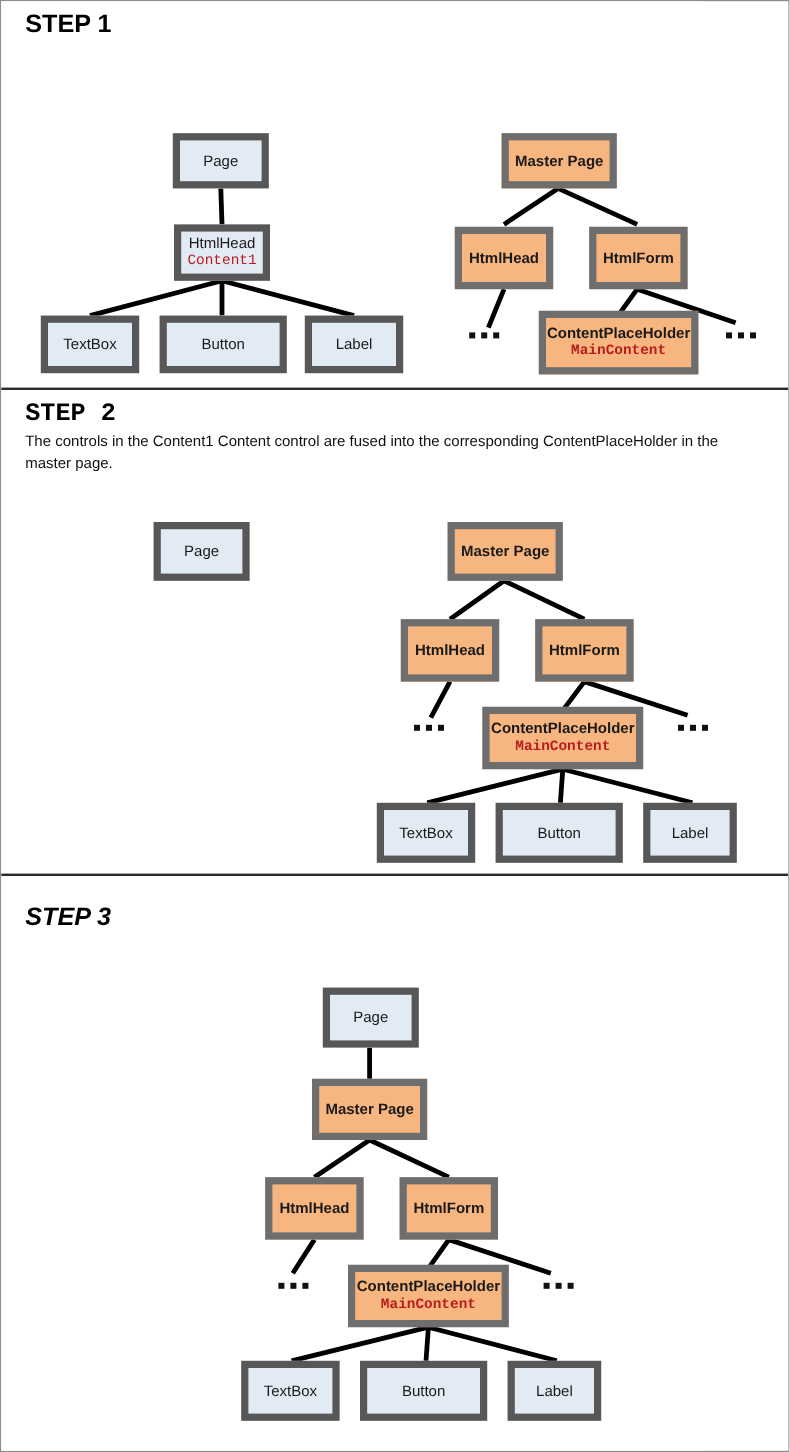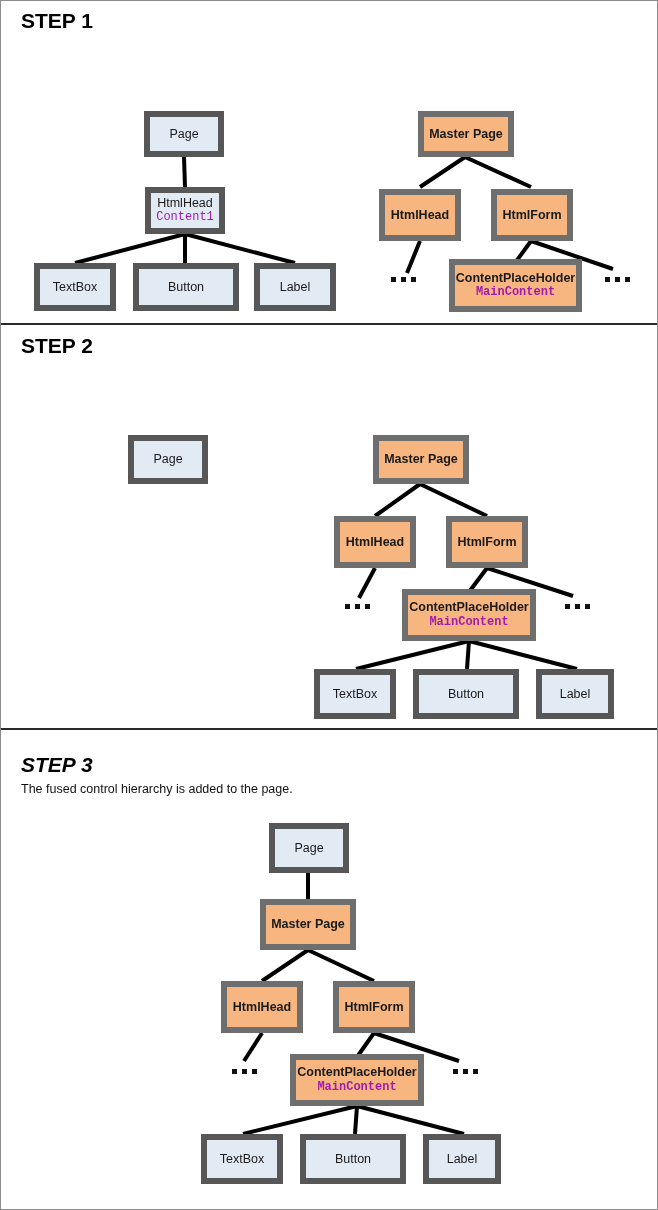--- a/index.html
+++ b/index.html
@@ -86,21 +86,21 @@
   }
   .node .title {
     font-family: "Liberation Sans", sans-serif;
     font-size: 12.5px;
     color: #1a1a1a;
     white-space: nowrap;
   }
   .node .sub {
     font-family: "Liberation Mono", monospace;
     font-size: 12px;
-    color: #a21caf;
+    color: #b91c1c;
     white-space: nowrap;
     margin-top: 1px;
   }
   .ellipsis {
     position: absolute;
     display: flex;
     align-items: center;
     gap: 5px;
   }
   .ellipsis i {
@@ -186,22 +186,23 @@
         <i></i>
       </div>
 
     </div>
   </div>
 
   <div class="divider" style="top:322px;"></div>
 
   <div class="section" style="top:325px; height:402px;">
 
-    <div class="step-title" style="left:20px; top:8px;">STEP 2</div>
-
+    <div class="step-title" style="left:20px; top:8px;font-family:Liberation Mono, monospace;">STEP 2</div>
+
+    <div class="step-desc" style="left:20px; top:34px; width:600px;">The controls in the Content1 Content control are fused into the corresponding ContentPlaceHolder in the master page.</div>
 
     <div class="diagram" style="top:100px; height:302px;">
 
       <svg class="edges" width="656" height="302">
         <line x1="419" y1="58" x2="374" y2="90" stroke="#000" stroke-width="4"></line>
         <line x1="419" y1="58" x2="486" y2="90" stroke="#000" stroke-width="4"></line>
         <line x1="374" y1="142" x2="358" y2="172" stroke="#000" stroke-width="4"></line>
         <line x1="486" y1="142" x2="468" y2="166" stroke="#000" stroke-width="4"></line>
         <line x1="486" y1="142" x2="572" y2="170" stroke="#000" stroke-width="4"></line>
         <line x1="468" y1="215" x2="355" y2="243" stroke="#000" stroke-width="4"></line>
@@ -256,21 +257,20 @@
 
     </div>
   </div>
 
   <div class="divider" style="top:727px;"></div>
 
   <div class="section" style="top:730px; height:478px;">
 
     <div class="step-title" style="left:20px; top:22px;font-style:italic;">STEP 3</div>
 
-    <div class="step-desc" style="left:20px; top:50px; width:600px;">The fused control hierarchy is added to the page.</div>
 
     <div class="diagram" style="top:90px; height:388px;">
 
       <svg class="edges" width="656" height="388">
         <line x1="307" y1="52" x2="307" y2="78" stroke="#000" stroke-width="4"></line>
         <line x1="307" y1="129" x2="261" y2="160" stroke="#000" stroke-width="4"></line>
         <line x1="307" y1="129" x2="373" y2="160" stroke="#000" stroke-width="4"></line>
         <line x1="261" y1="212" x2="243" y2="240" stroke="#000" stroke-width="4"></line>
         <line x1="373" y1="212" x2="356" y2="236" stroke="#000" stroke-width="4"></line>
         <line x1="373" y1="212" x2="458" y2="240" stroke="#000" stroke-width="4"></line>

